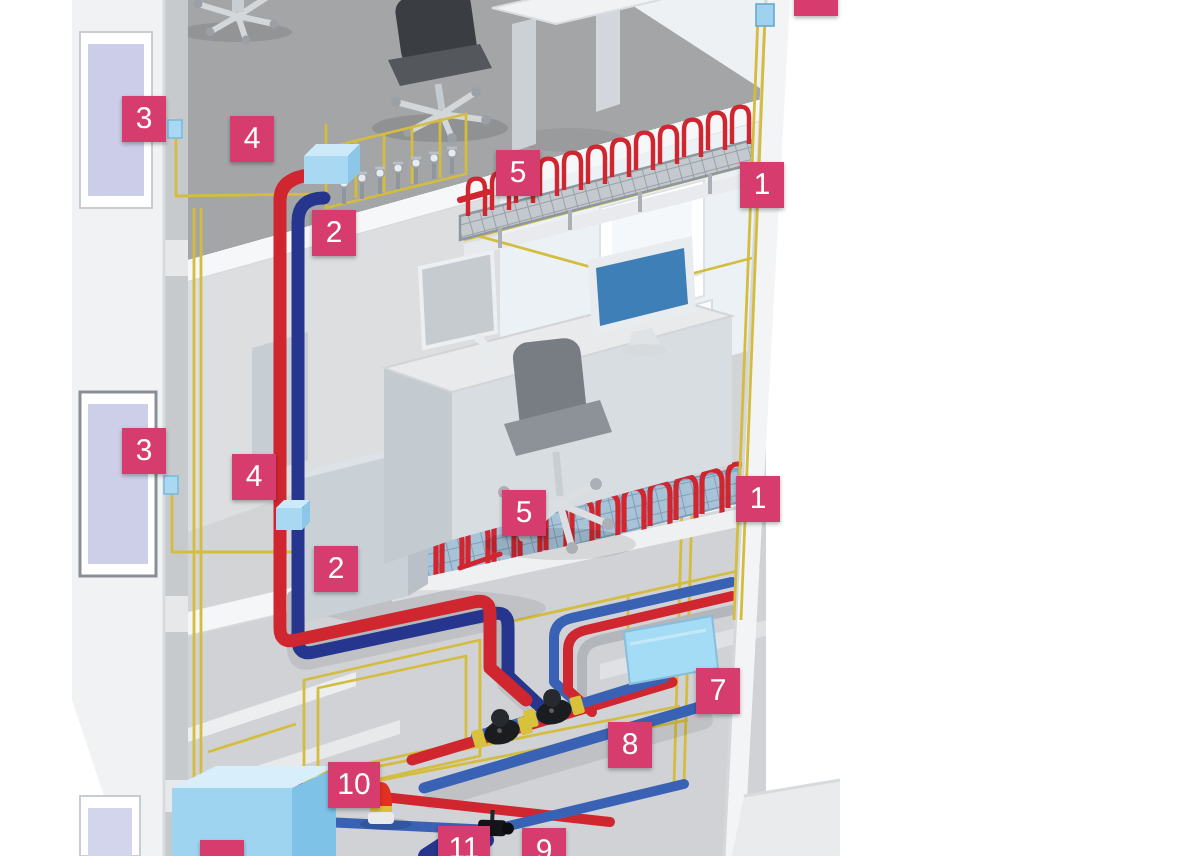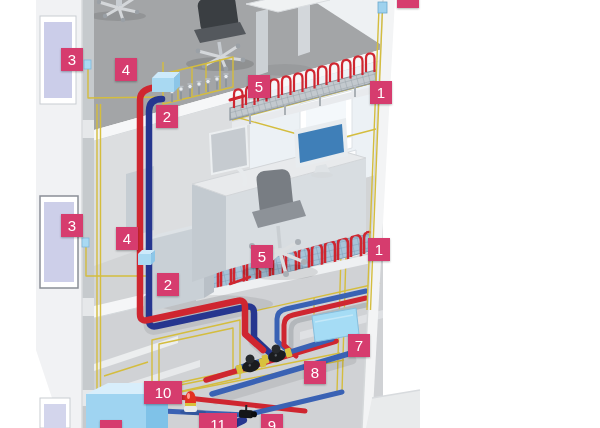--- a/index.html
+++ b/index.html
@@ -2,21 +2,21 @@
 <html style="--callout_pink: #d63c6e; --pipe_red: #cf2630; --pipe_blue: #26368f; --pipe_blue_light: #3a62b4; --pipe_gray: #b3b7bb; --cable_yellow: #d4bd3e; --equipment_blue: #a9d9f2; --tank_blue: #9fd4f1; --panel_blue: #a5dcf5; --screen_blue: #3f7fb8; --window_lavender: #cbcde9; --mesh_blue: #a6c3d8; --beacon_red: #e33020;"><head>
 <meta charset="utf-8">
 <style>
   html,body{margin:0;padding:0;background:#fff;}
   .stage{position:relative;width:600px;height:428px;overflow:hidden;background:#fff;
          font-family:"Liberation Sans",sans-serif;}
   .scene-svg{position:absolute;left:0;top:0;}
   .callout{position:absolute;width:22px;height:23px;background:var(--callout_pink,#d63c6e);
            color:#fff;font-size:15px;line-height:23px;text-align:center;
            box-shadow:0 1px 2px rgba(0,0,0,.3);}
-  .w26{width:38px;}
+  .w26{width:26px;margin-left:20px;}
   .cy{stroke:var(--cable_yellow,#d4bd3e);fill:none;stroke-width:1.4;stroke-linejoin:round;}
   .pr{stroke:var(--pipe_red,#cf2630);fill:none;stroke-linecap:round;stroke-linejoin:round;}
   .pb{stroke:var(--pipe_blue,#26368f);fill:none;stroke-linecap:round;stroke-linejoin:round;}
   .pbl{stroke:var(--pipe_blue_light,#3a62b4);fill:none;stroke-linecap:round;stroke-linejoin:round;}
   .pg{stroke:var(--pipe_gray,#b3b7bb);fill:none;stroke-linecap:round;stroke-linejoin:round;}
   .shadowpipe{stroke:rgba(0,0,0,.08);fill:none;stroke-linecap:round;stroke-linejoin:round;}
 </style>
 </head>
 <body>
 

